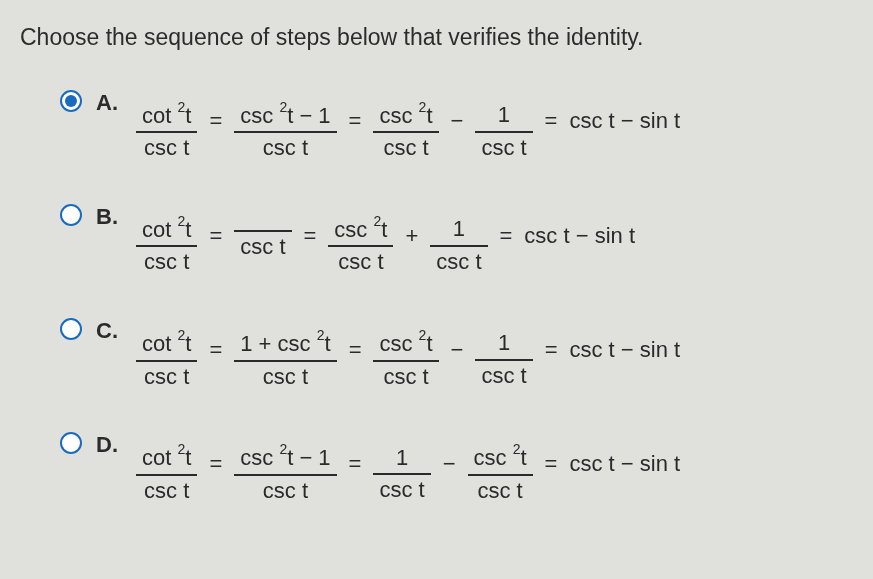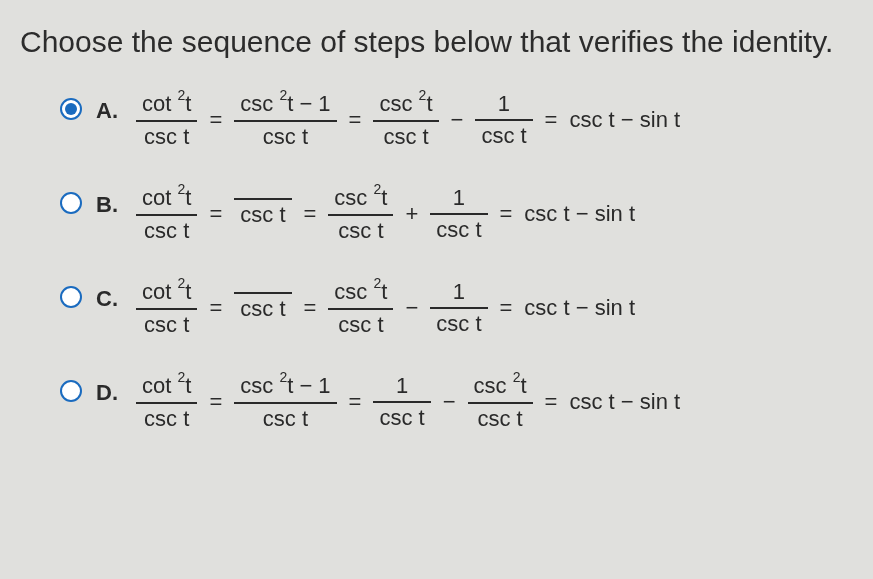--- a/index.html
+++ b/index.html
@@ -8,38 +8,38 @@
       padding: 24px 20px;
       width: 873px;
       height: 579px;
       font-family: Arial, sans-serif;
       font-size: 22px;
       color: #2a2a2a;
       background: #e0e0dd;
       line-height: 1.2;
     }
     .prompt {
-      font-size: 30px;
+      font-size: 23px;
       margin-bottom: 28px;
       color: #2c2c2c;
     }
     .opts { display: flex; flex-direction: column; gap: 30px; padding-left: 40px;}
     .opt { display: flex; align-items: flex-start; gap: 14px; }
     .radio {
       width: 22px; height: 22px; border: 2px solid #1a6bbf; border-radius: 50%;
       flex: 0 0 auto; display: flex; align-items: center; justify-content: center;
       margin-top: 10px;
       background: #fff;
     }
     .radio.selected::after {
       content: ""; width: 12px; height: 12px; border-radius: 50%; background: #1a6bbf;
     }
     .label { font-weight: bold; font-size: 22px; margin-top: 10px; width: 26px; }
     .eq { display: flex; align-items: center; gap: 10px; flex-wrap: nowrap; font-size: 22px;}
-    .frac { display: inline-flex; flex-direction: column; align-items: center; vertical-align: middle; }
+    .frac { display: inline-flex; flex-direction: column; align-items: center; vertical-align: middle; margin-top: 20px; }
     .frac .num, .frac .den { padding: 2px 6px; white-space: nowrap; }
     .frac .bar { width: 100%; border-top: 2px solid #2a2a2a; }
     .op { padding: 0 2px; }
     sup { font-size: 14px; vertical-align: super; position: relative; top: -3px;}
     .term { white-space: nowrap; }
   </style>
 </head>
 <body>
 
 <div class="prompt">Choose the sequence of steps below that verifies the identity.</div>
@@ -113,20 +113,21 @@
     <div class="radio"></div>
     <div class="label">C.</div>
     <div class="eq">
       <span class="frac">
           <span class="num"><span>cot</span> <sup>2</sup>t</span>
           <span class="bar"></span>
           <span class="den">csc t</span>
         </span>
       <span class="op">=</span>
       <span class="frac">
+          <span class="num"><span>1 + csc</span> <sup>2</sup><span>t</span></span>
           <span class="bar"></span>
           <span class="den">csc t</span>
         </span>
       <span class="op">=</span>
       <span class="frac">
           <span class="num"><span>csc</span> <sup>2</sup>t</span>
           <span class="bar"></span>
           <span class="den">csc t</span>
         </span>
       <span class="op">−</span>

